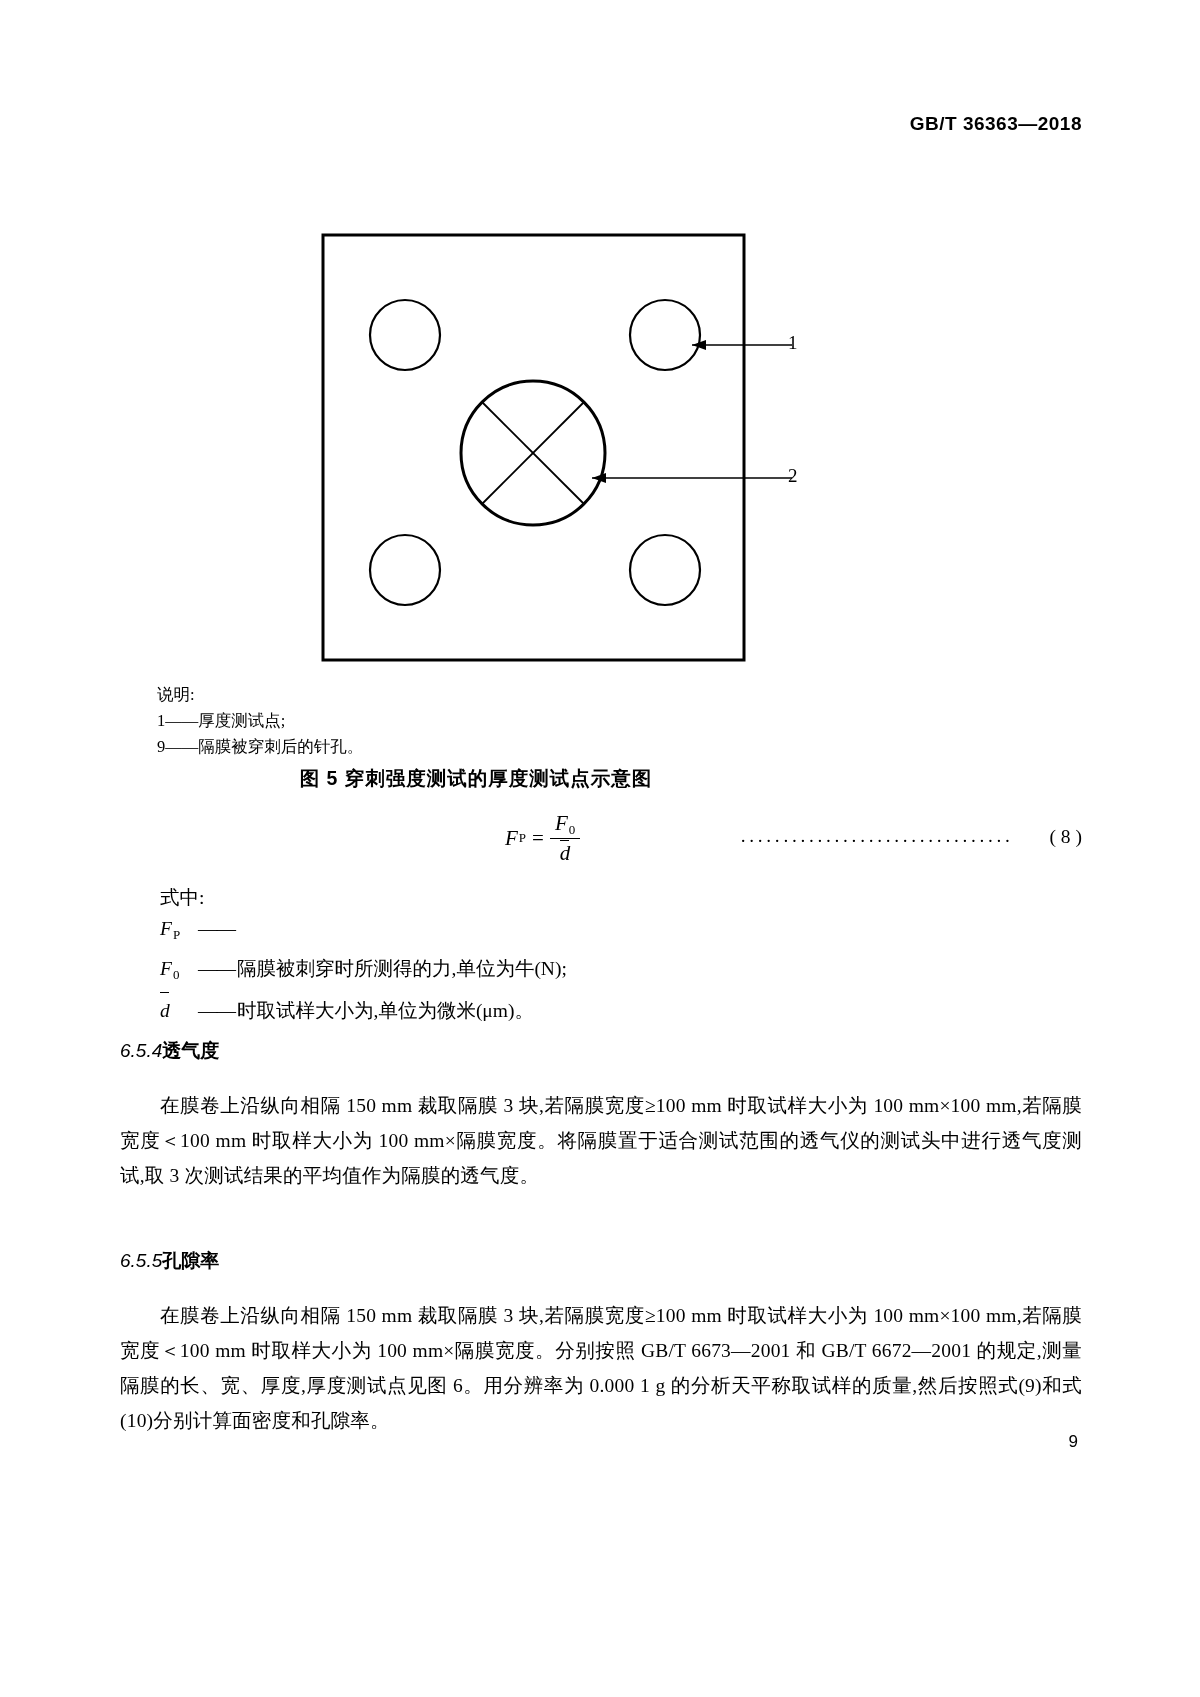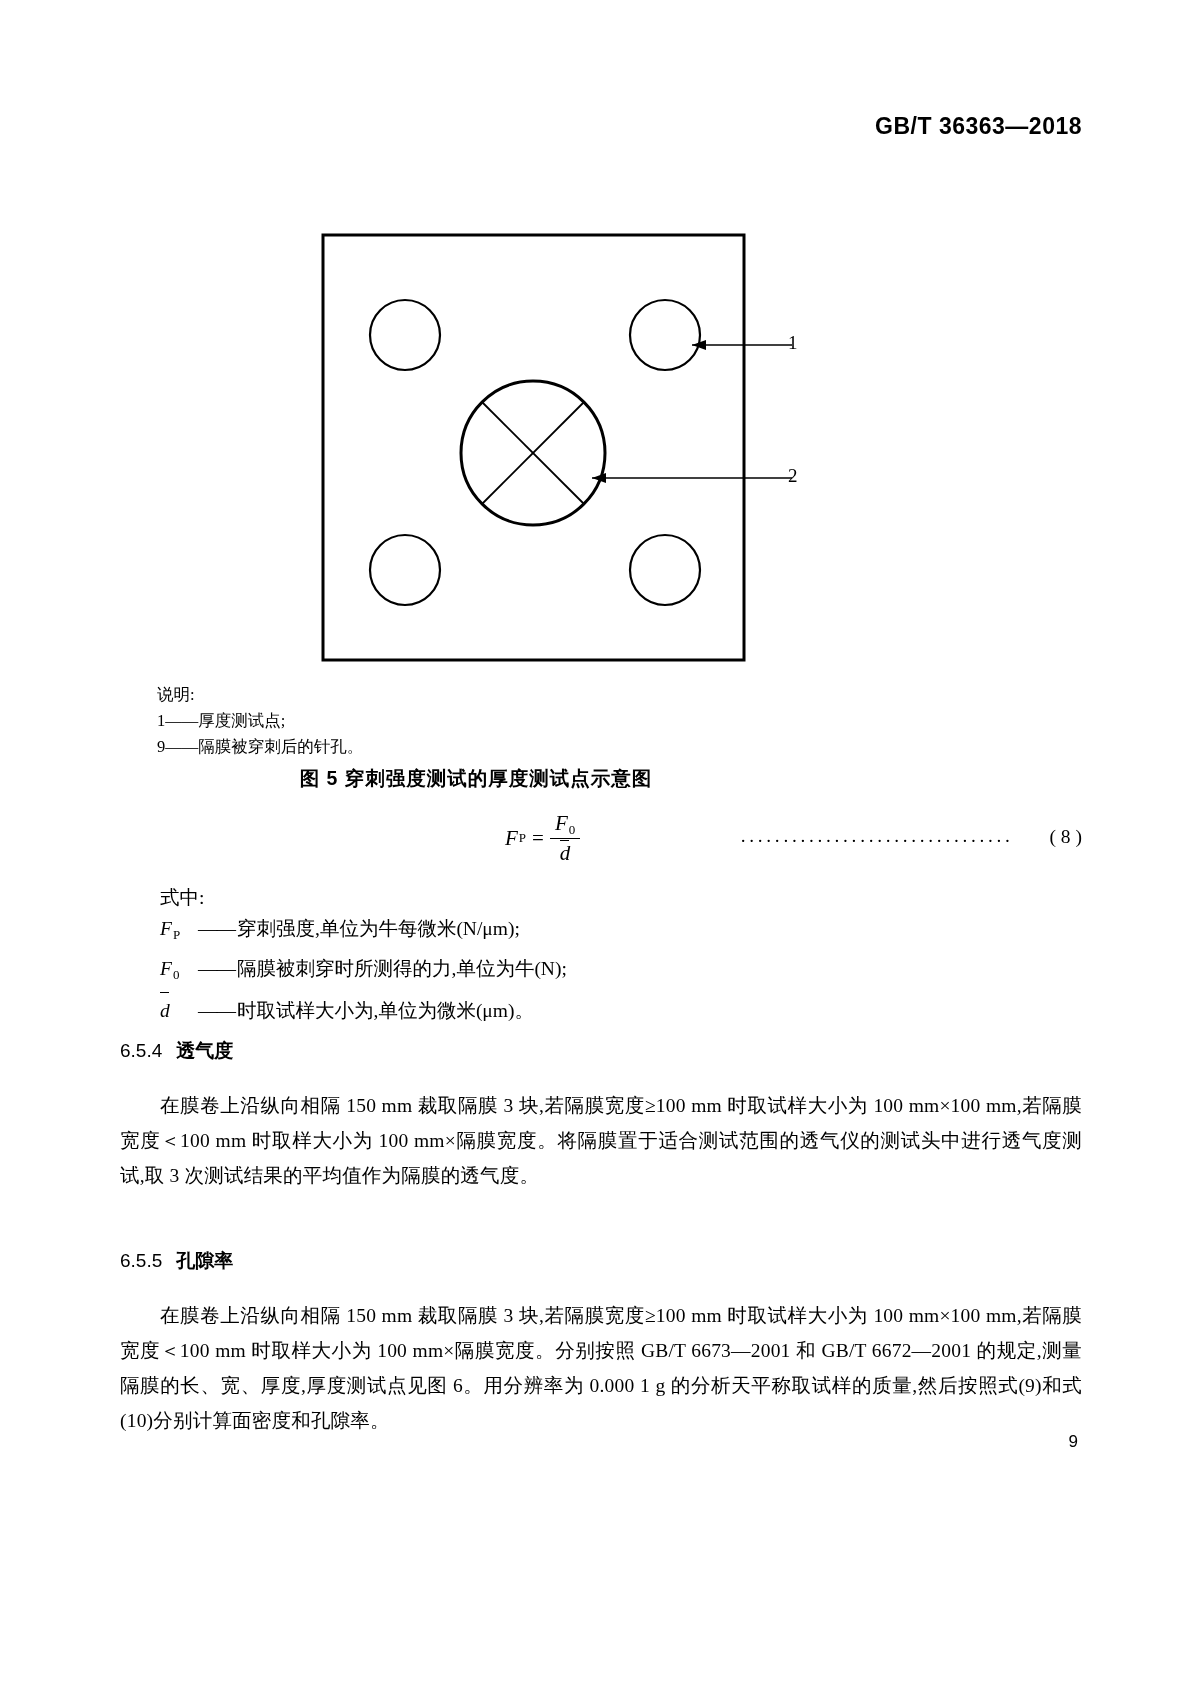--- a/index.html
+++ b/index.html
@@ -20,21 +20,21 @@
     inset: 0;
     width: 1200px;
     height: 1697px;
   }
   .doc-number {
     position: absolute;
     right: 118px;
     top: 113px;
     font-family: "Liberation Sans", "DejaVu Sans", sans-serif;
     font-weight: bold;
-    font-size: 23px;
+    font-size: 19px;
     letter-spacing: 0.5px;
     white-space: nowrap;
   }
 
   
   .para {
     position: absolute;
     font-size: 19.5px;
     line-height: 35px;
     text-align: justify;
@@ -199,21 +199,21 @@
   .sec-head {
     position: absolute;
     left: 120px;
     font-family: "Liberation Sans", "DejaVu Sans", sans-serif;
     font-size: 19px;
     font-weight: bold;
     white-space: nowrap;
   }
   .sec-head .num {
     font-weight: normal;
-    margin-right: 14px;
+    font-style: italic;
   }
 
   
   .page-number {
     position: absolute;
     right: 122px;
     top: 1432px;
     font-family: "Liberation Sans", "DejaVu Sans", sans-serif;
     font-size: 17px;
   }
@@ -273,21 +273,20 @@
     <div class="eq-leader">································</div>
     <div class="eq-num">( 8 )</div>
   </div>
 
   <div class="where-label">式中:</div>
   <div class="deflist">
 
     <div class="defrow">
       <span class="defsym"><span>F</span><span class="sub">P</span></span>
       <span class="defdash">——</span>
-      <span>穿刺强度,单位为牛每微米(N/μm);</span>
     </div>
 
     <div class="defrow">
       <span class="defsym"><span>F</span><span class="sub">0</span></span>
       <span class="defdash">——</span>
       <span>隔膜被刺穿时所测得的力,单位为牛(N);</span>
     </div>
 
     <div class="defrow">
       <span class="defsym"><span class="overbar">d</span></span>

